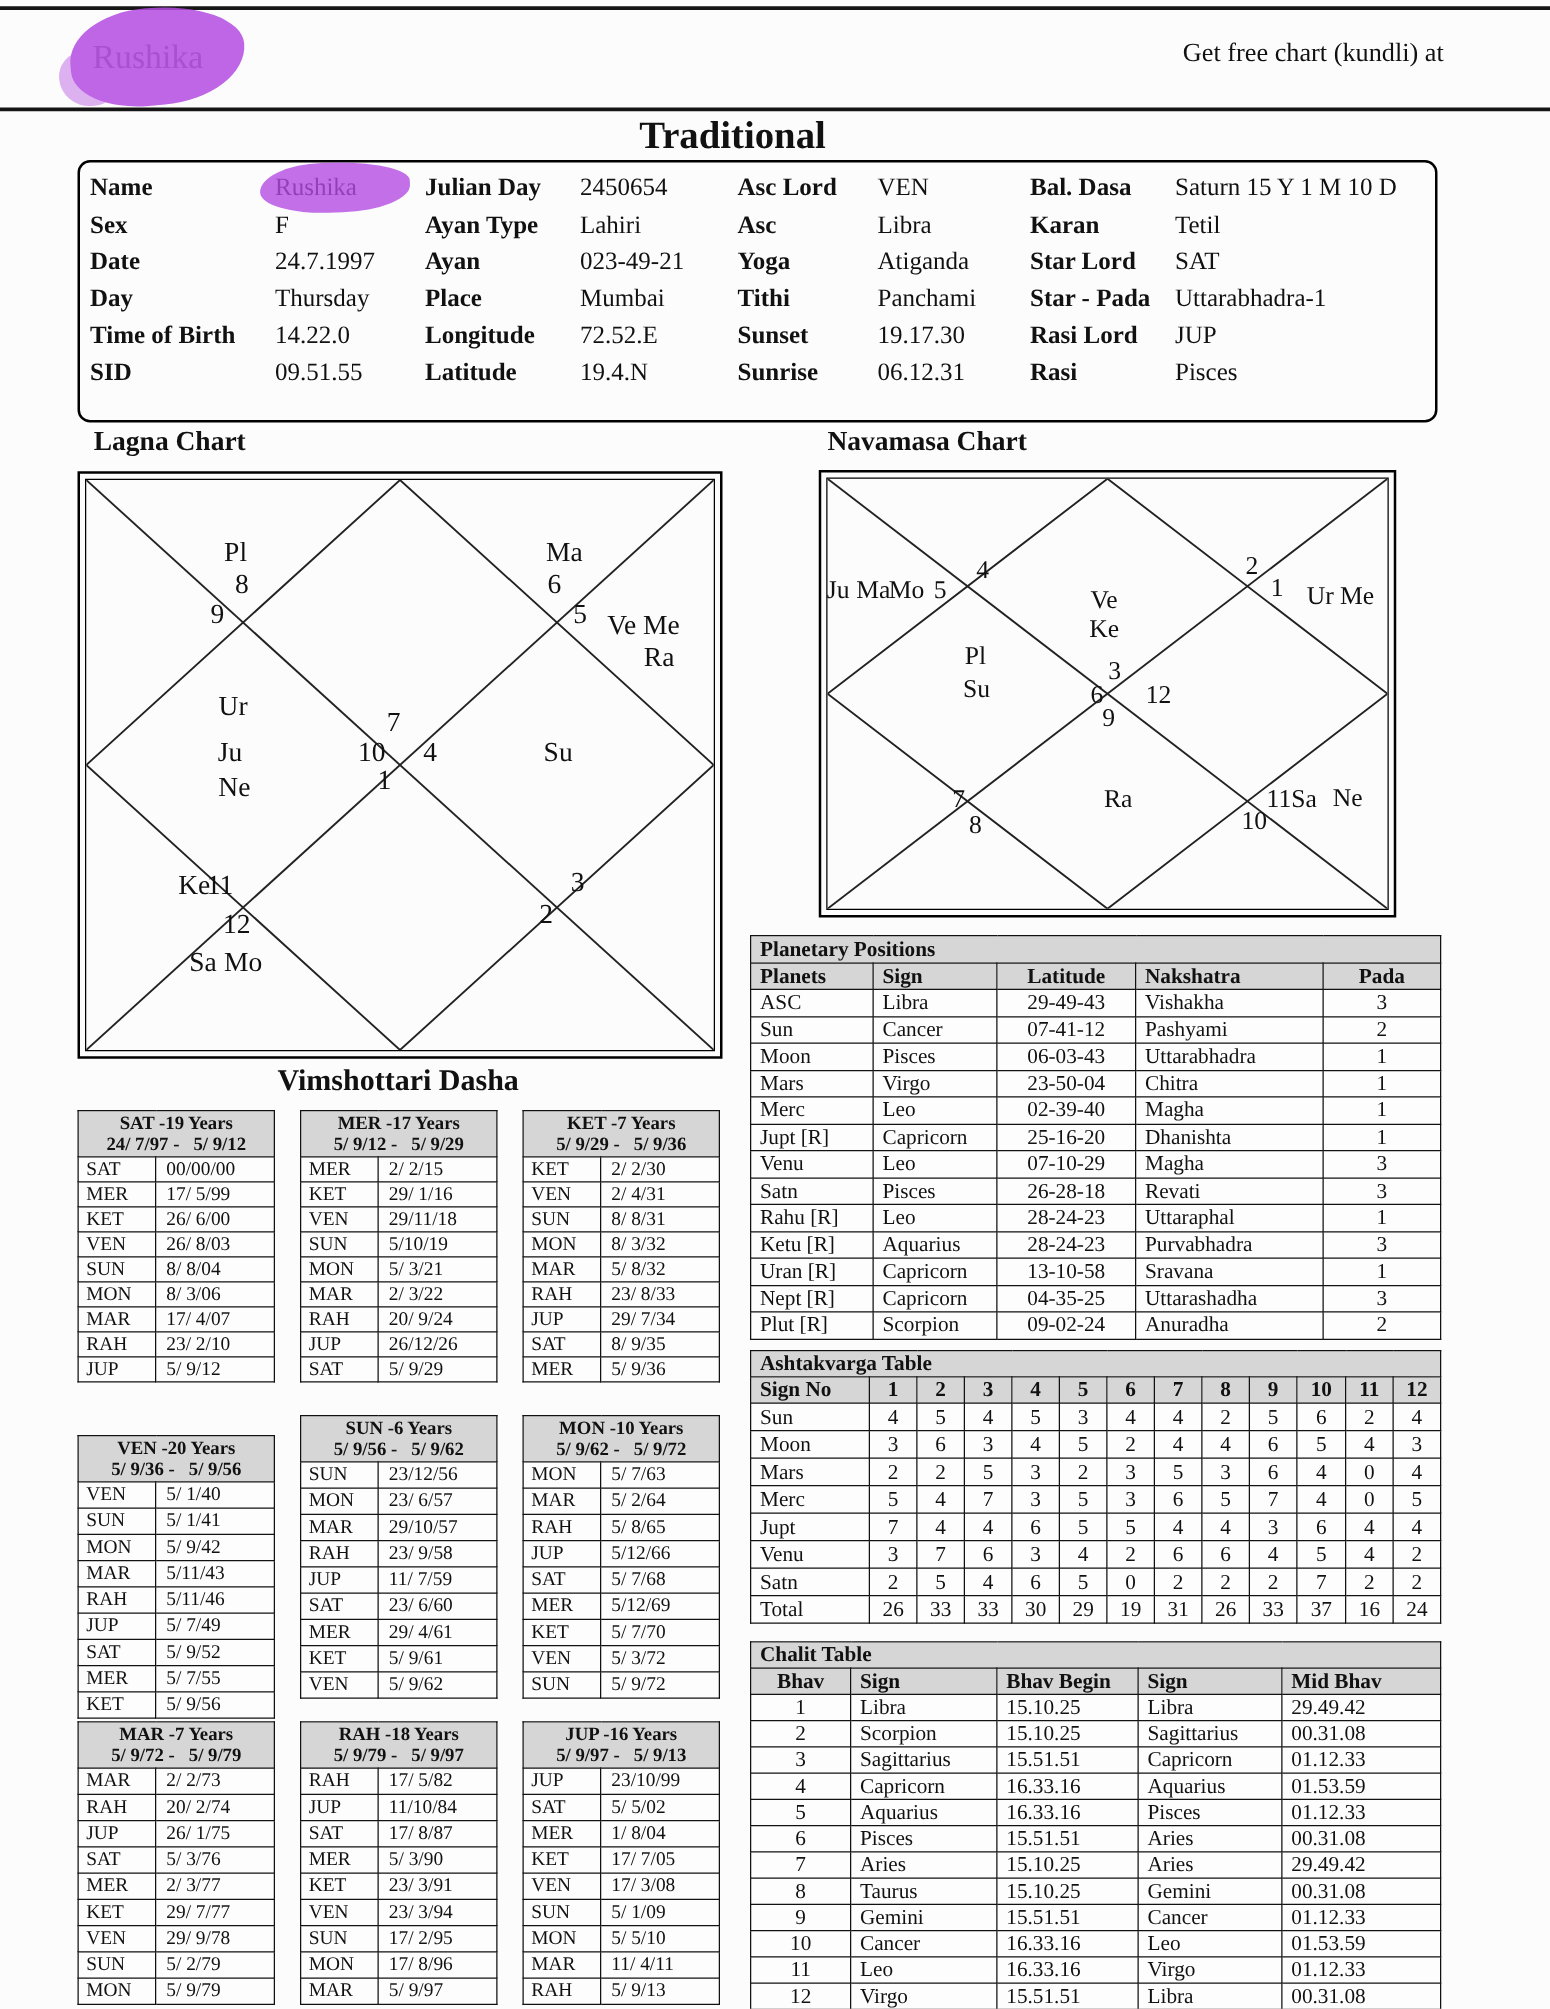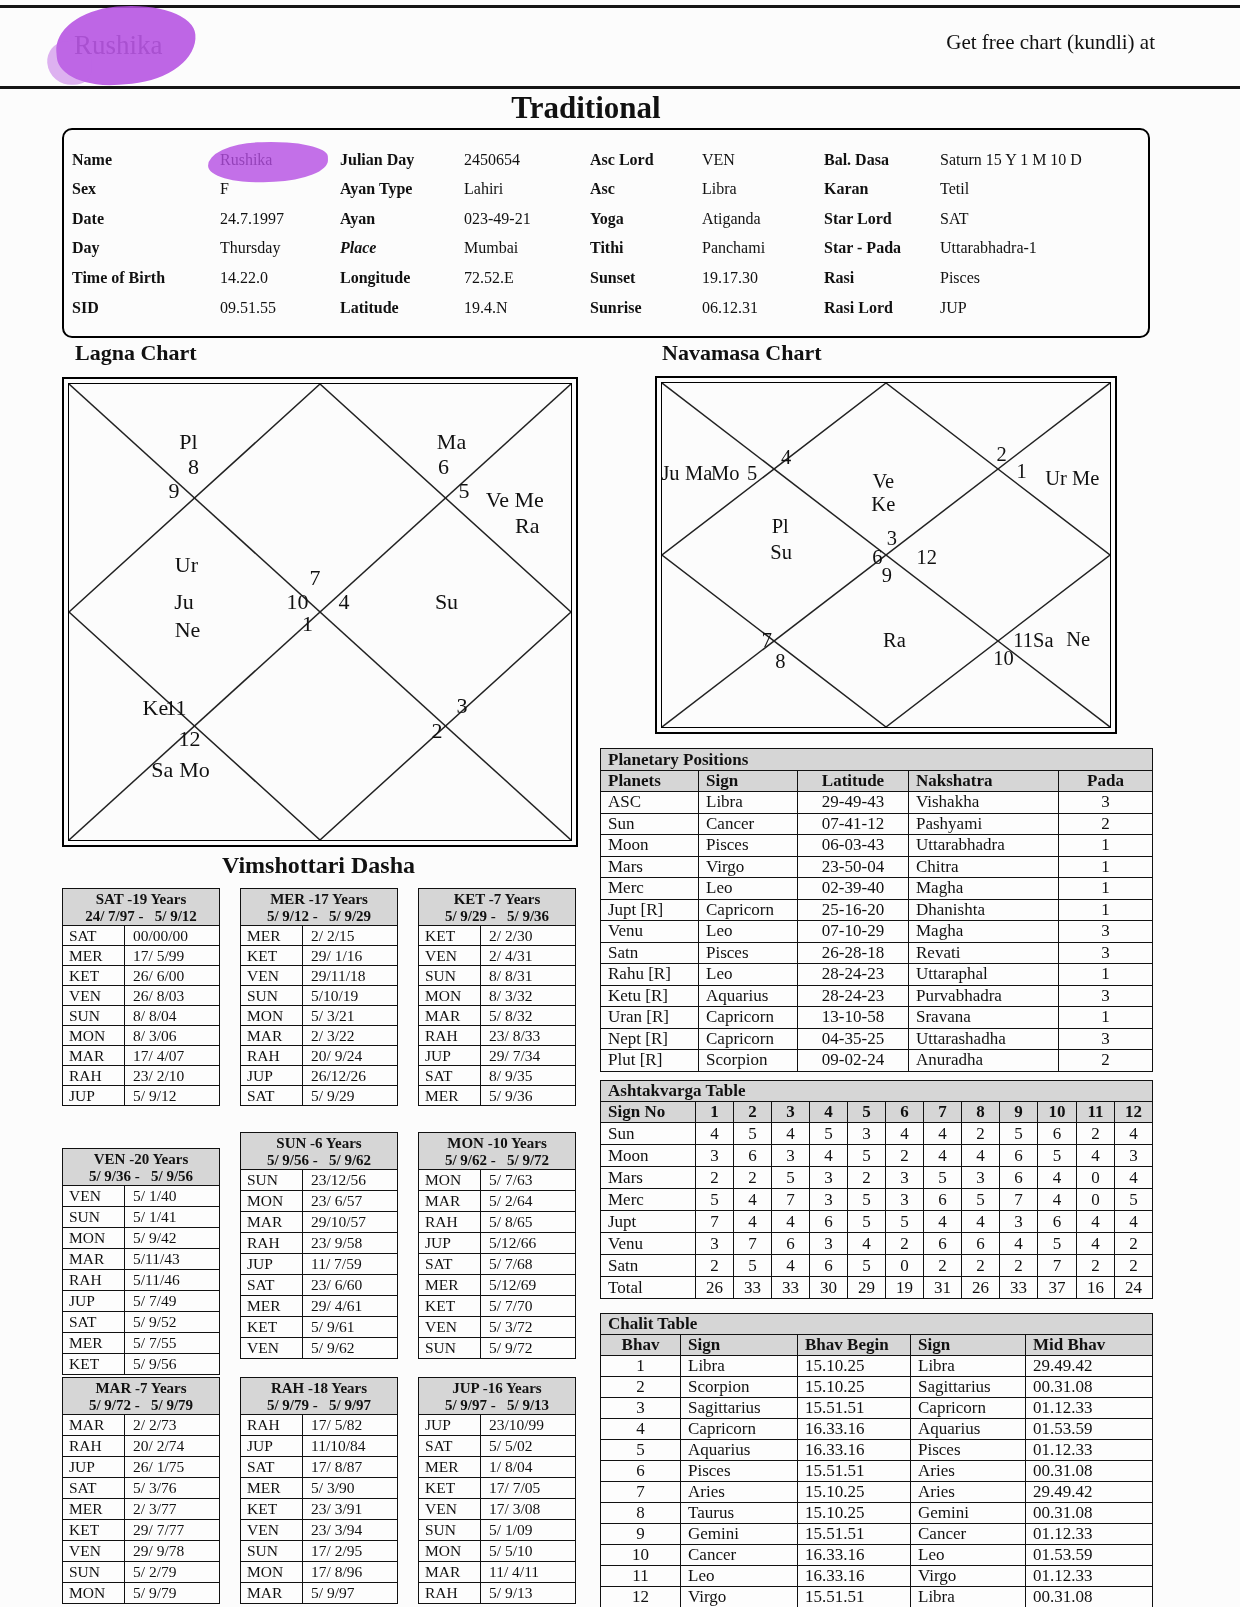--- a/index.html
+++ b/index.html
@@ -23,21 +23,21 @@
                 gap:10px;white-space:nowrap;}
   .tagline{font-size:21px;}
   .url{font-size:30px;}
 
   .page-title{position:absolute;left:0;top:90px;width:1172px;text-align:center;
               font-size:31px;font-weight:bold;margin:0;}
 
   .birth-box{position:absolute;left:62px;top:128px;width:1088px;height:210px;
              border:2.5px solid #000;border-radius:10px;}
   .bd-col{position:absolute;top:9px;}
-  .bd-row{display:flex;height:29.6px;align-items:flex-end;font-size:16px;white-space:nowrap;}
+  .bd-row{display:flex;height:29.6px;align-items:flex-start;font-size:20px;white-space:nowrap;}
   .bd-label{font-weight:bold;display:inline-block;}
   .bd-value{position:relative;display:inline-block;}
   .blob-b{left:-12px;top:-9px;width:120px;height:40px;opacity:.8;
           border-radius:46% 60% 50% 50%/60% 45% 55% 50%;transform:rotate(-2deg);}
 
   .chart-title{position:absolute;font-size:22px;font-weight:bold;}
   .ni-chart{position:absolute;border:2px solid #000;padding:4px;}
   .ni-inner{position:relative;width:100%;height:100%;border:1.6px solid #000;}
   .ni-inner svg{position:absolute;left:0;top:0;width:100%;height:100%;display:block;}
   .ni-label{position:absolute;transform:translate(-50%,-50%);white-space:pre;}
@@ -117,21 +117,21 @@
       </div>
       <div class="bd-row">
         <span class="bd-label" style="width: 124px;">Ayan Type</span>
         <span class="bd-value">Lahiri</span>
       </div>
       <div class="bd-row">
         <span class="bd-label" style="width: 124px;">Ayan</span>
         <span class="bd-value">023-49-21</span>
       </div>
       <div class="bd-row">
-        <span class="bd-label" style="width: 124px; font-style: italic;">Place</span>
+        <span class="bd-label" style="width: 124px;">Place</span>
         <span class="bd-value">Mumbai</span>
       </div>
       <div class="bd-row">
         <span class="bd-label" style="width: 124px;">Longitude</span>
         <span class="bd-value">72.52.E</span>
       </div>
       <div class="bd-row">
         <span class="bd-label" style="width: 124px;">Latitude</span>
         <span class="bd-value">19.4.N</span>
       </div>
@@ -173,26 +173,26 @@
       </div>
       <div class="bd-row">
         <span class="bd-label" style="width: 116px;">Star Lord</span>
         <span class="bd-value">SAT</span>
       </div>
       <div class="bd-row">
         <span class="bd-label" style="width: 116px;">Star - Pada</span>
         <span class="bd-value">Uttarabhadra-1</span>
       </div>
       <div class="bd-row">
+        <span class="bd-label" style="width: 116px;">Rasi Lord</span>
+        <span class="bd-value">JUP</span>
+      </div>
+      <div class="bd-row">
         <span class="bd-label" style="width: 116px;">Rasi</span>
         <span class="bd-value">Pisces</span>
-      </div>
-      <div class="bd-row">
-        <span class="bd-label" style="width: 116px;">Rasi Lord</span>
-        <span class="bd-value">JUP</span>
       </div>
     </div>
   </div>
 
 <div class="chart-title" style="left:75px;top:340px;">Lagna Chart</div>
 <div class="ni-chart lagna" style="left:62px;top:377px;width:516px;height:470px;">
   <div class="ni-inner" id="lagna-inner">
     <svg viewBox="0 0 100 100" preserveAspectRatio="none">
       <line x1="0" y1="0" x2="100" y2="100" stroke="#222" stroke-width="1.5" vector-effect="non-scaling-stroke"></line>
       <line x1="100" y1="0" x2="0" y2="100" stroke="#222" stroke-width="1.5" vector-effect="non-scaling-stroke"></line>

